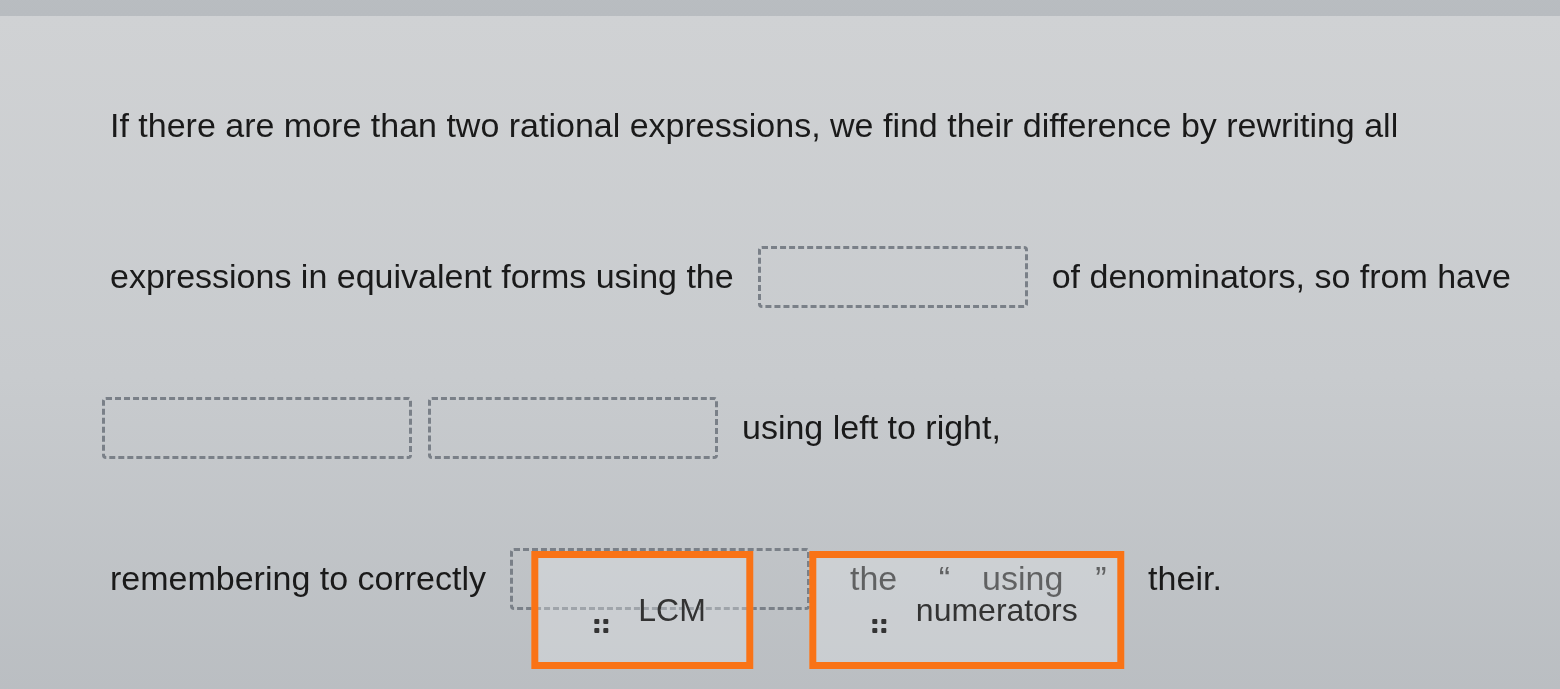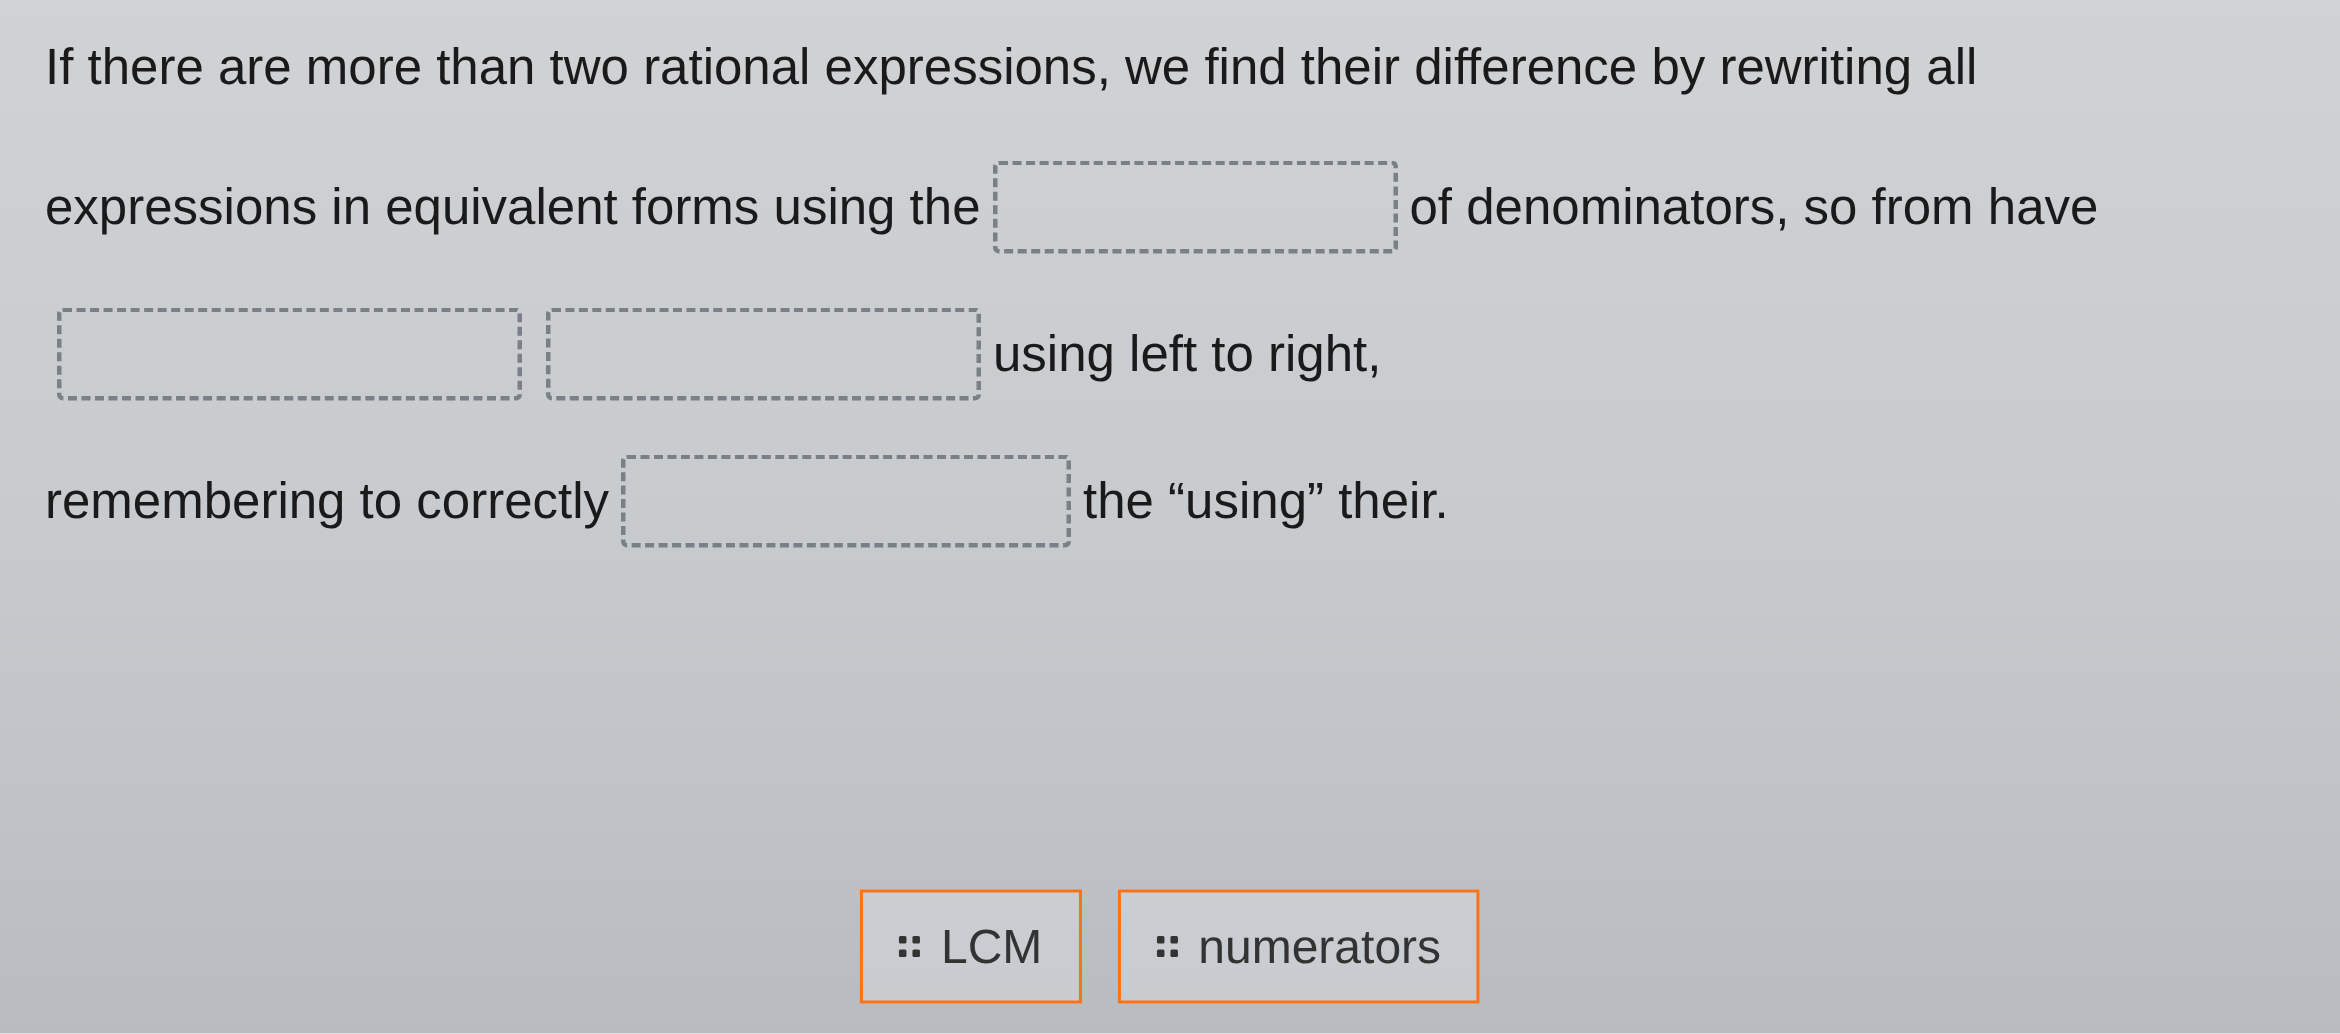--- a/index.html
+++ b/index.html
@@ -1,16 +1,16 @@
 <!DOCTYPE html>
 <html><head>
   <meta charset="utf-8">
   <style>
     * {
-      margin: 0;
+      margin: 16px;
       padding: 0;
       box-sizing: border-box;
     }
     body {
       font-family: Arial, Helvetica, sans-serif;
       background: linear-gradient(to bottom, #d0d2d4 0%, #c8cbce 50%, #b8bcc0 100%);
       width: 1560px;
       height: 689px;
       padding: 20px 30px;
       color: #2a2a2a;
@@ -53,21 +53,21 @@
       left: 50%;
       transform: translateX(-50%);
       display: flex;
       gap: 24px;
       align-items: center;
     }
     .option-tile {
       display: flex;
       align-items: center;
       gap: 14px;
-      border: 2px solid #f97316;
+      border: 7px solid #f97316;
       background: rgba(230,232,235,0.35);
       padding: 12px 24px;
       font-size: 32px;
       color: #333;
       cursor: grab;
     }
     .drag-dots {
       display: grid;
       grid-template-columns: repeat(2, 5px);
       grid-template-rows: repeat(2, 5px);

